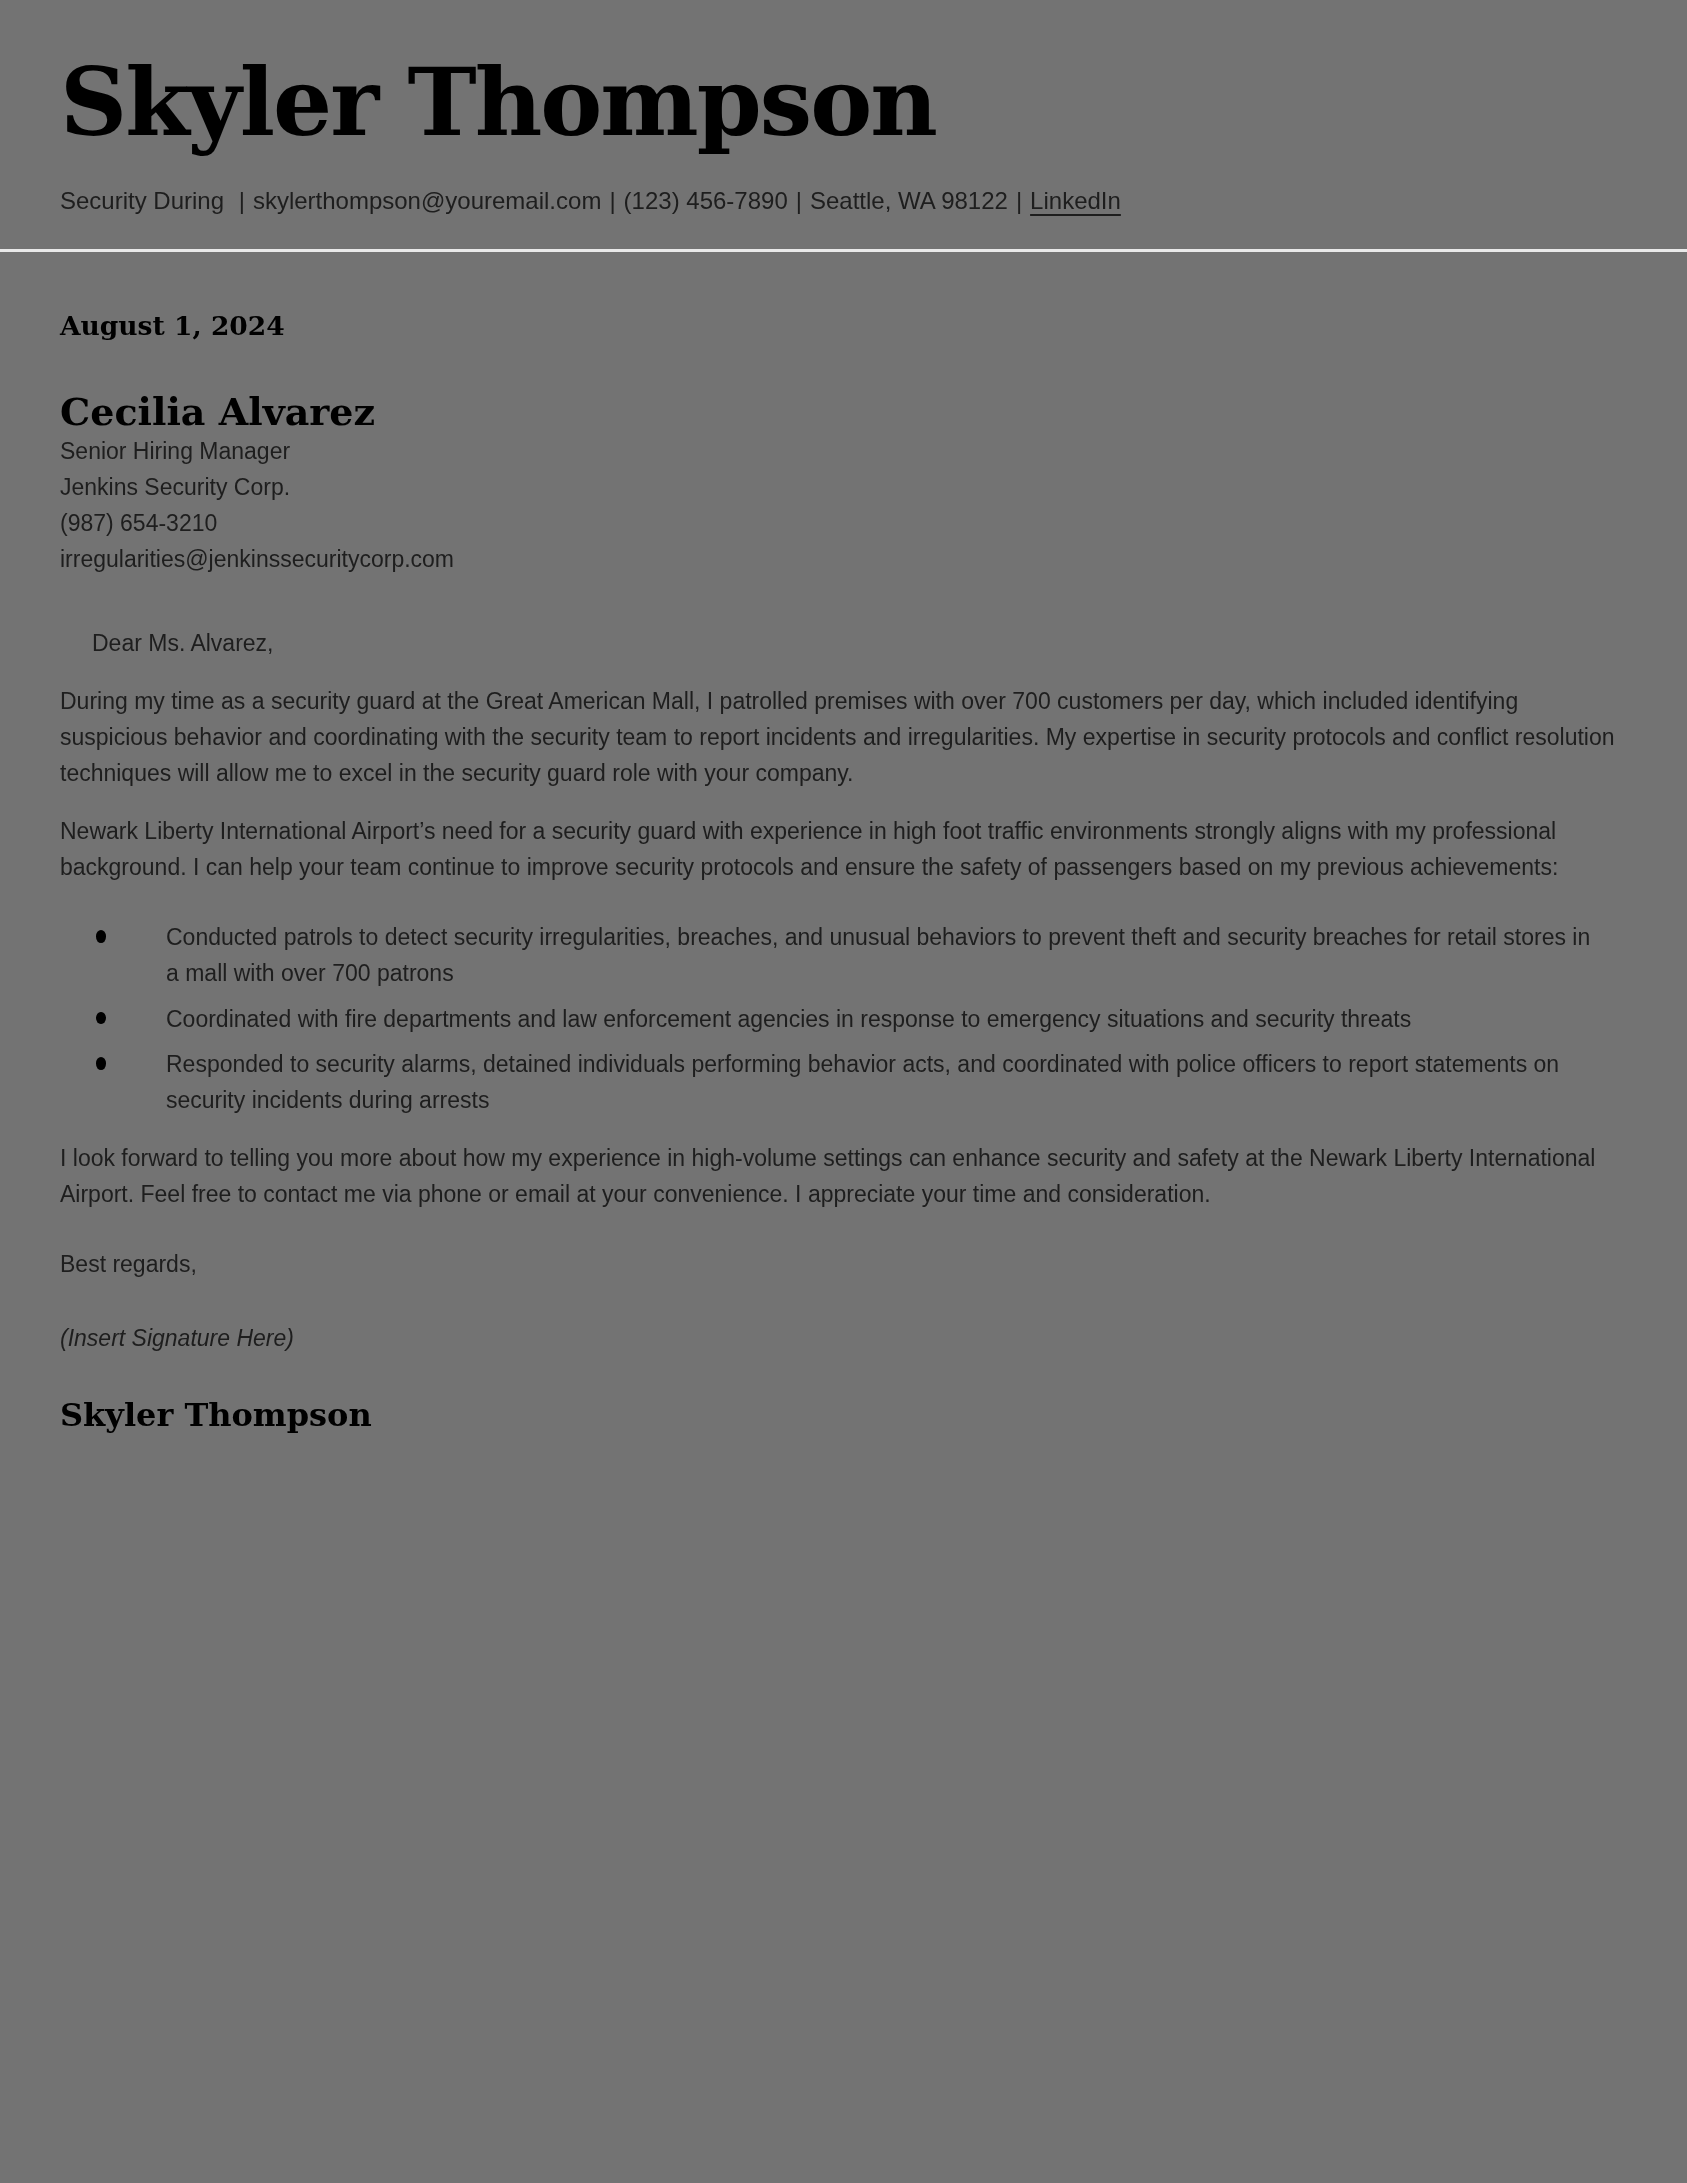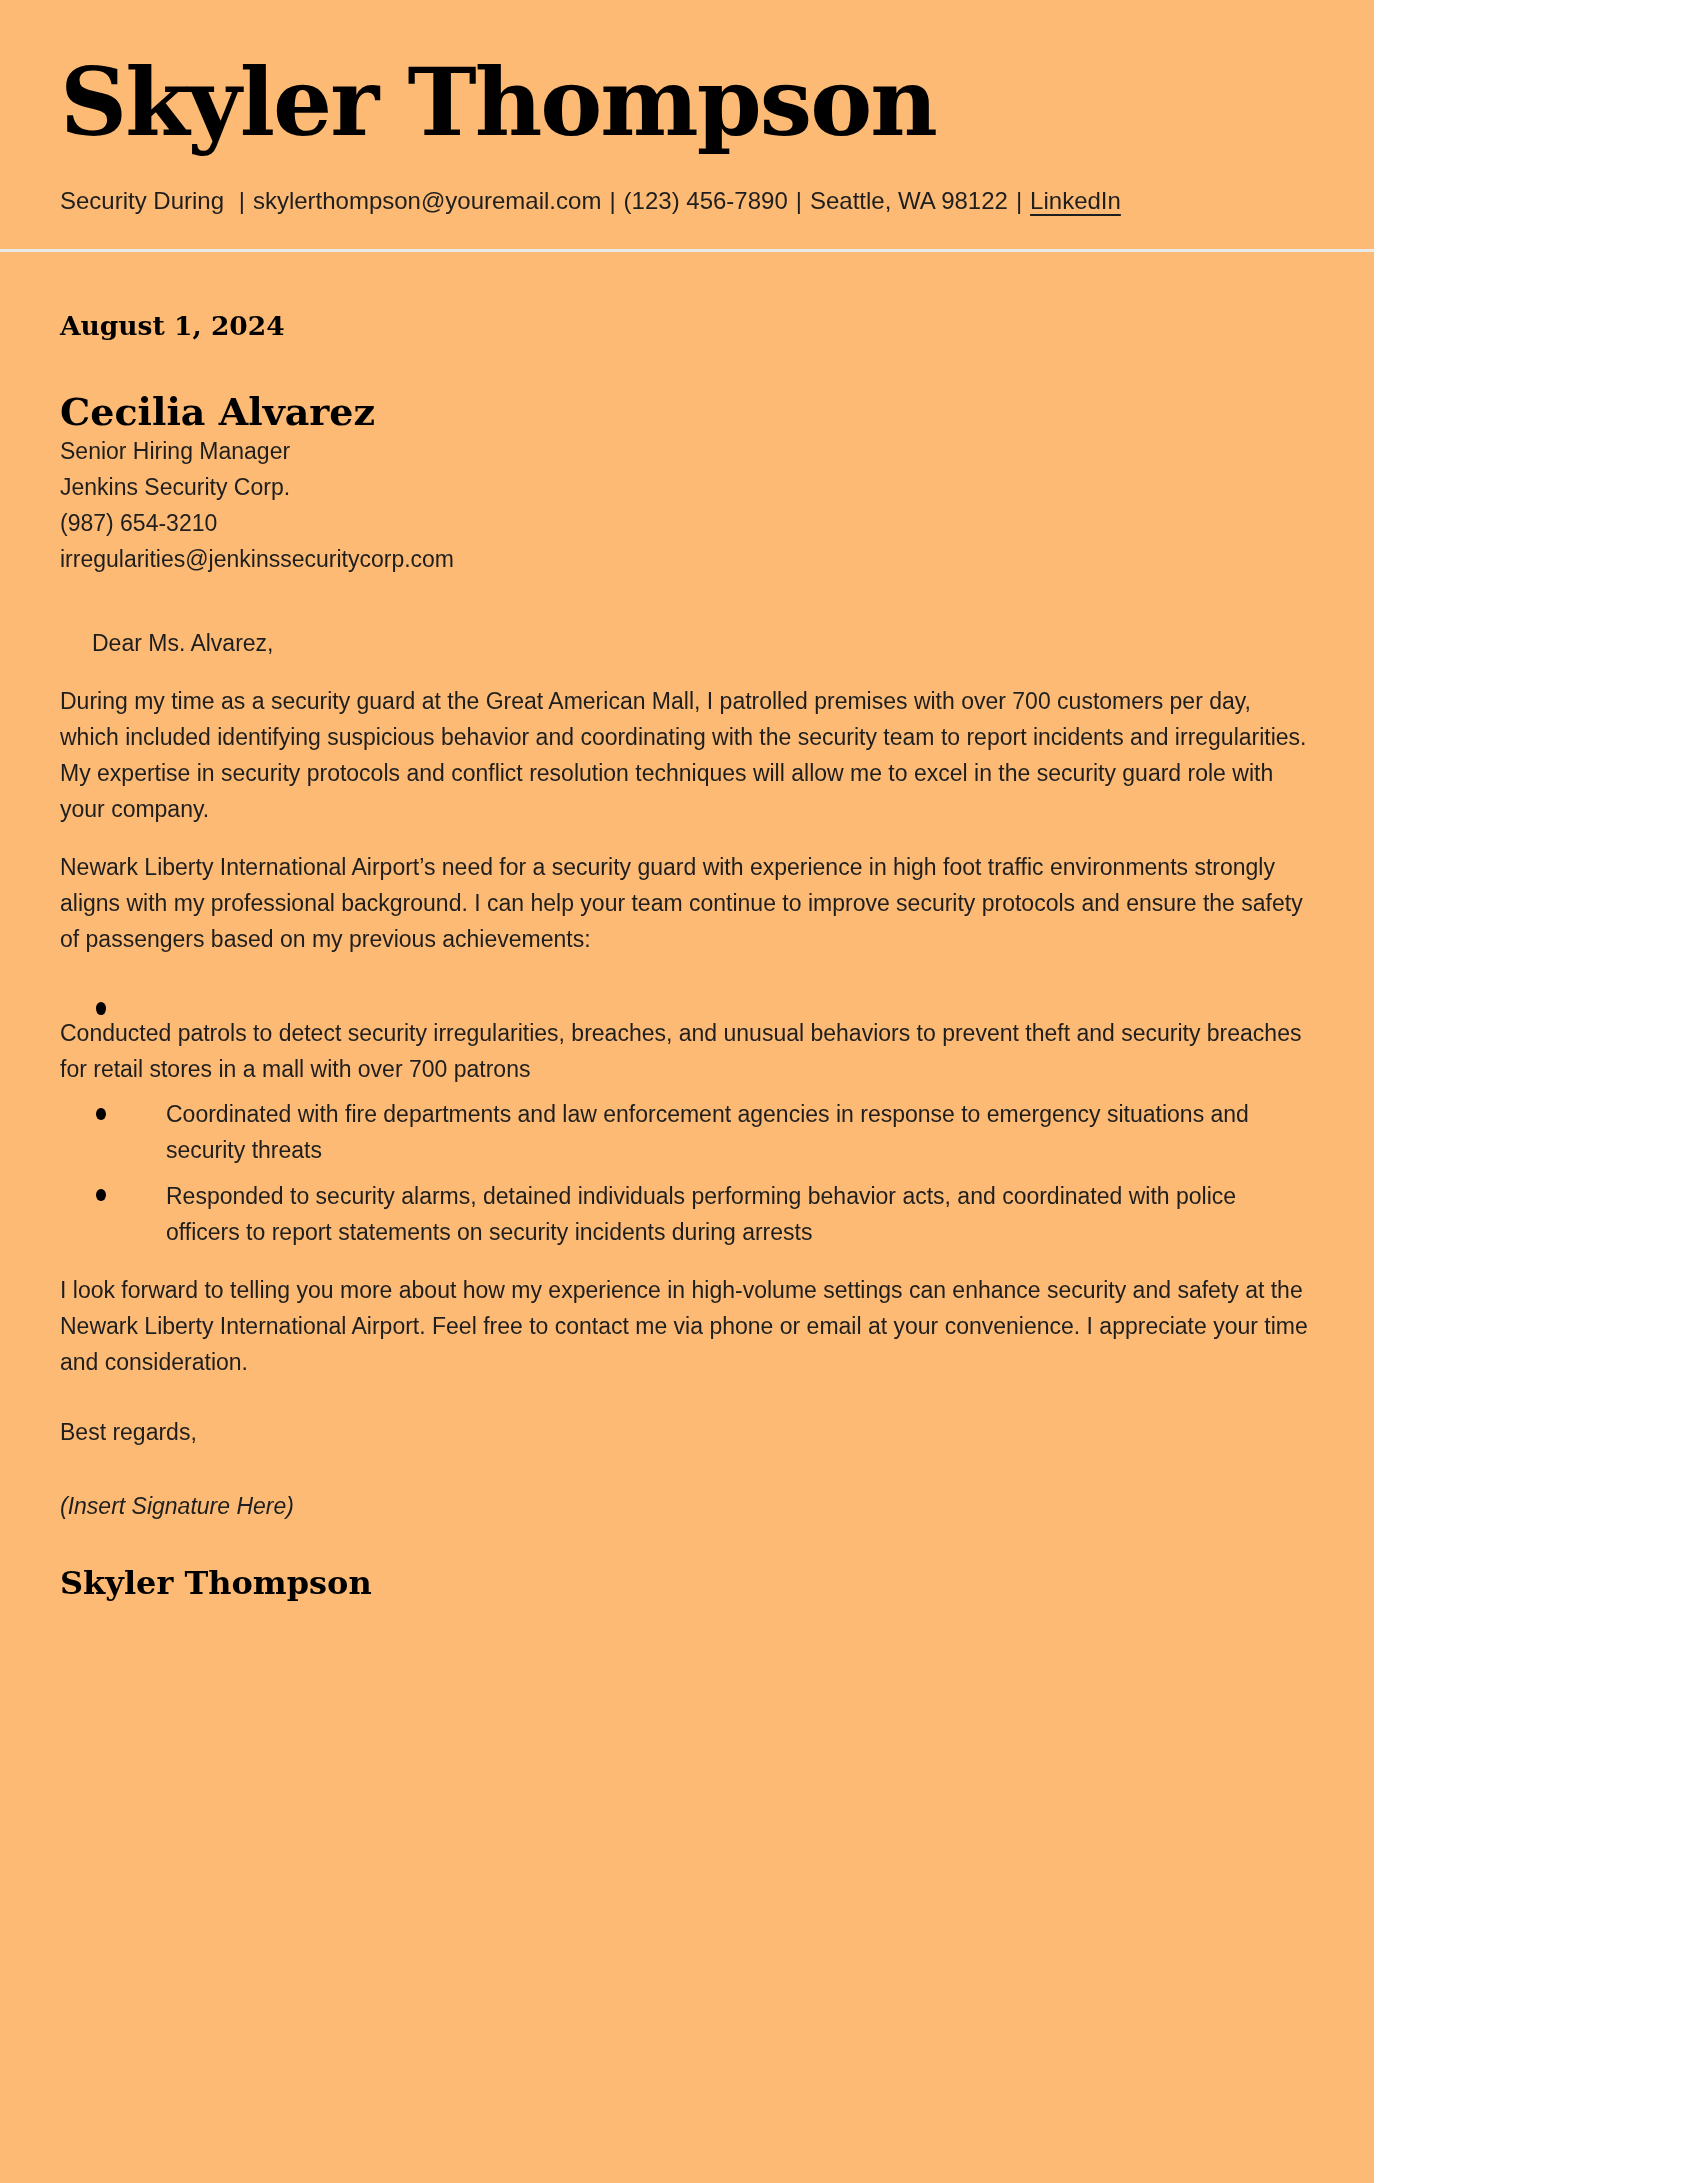--- a/index.html
+++ b/index.html
@@ -1,20 +1,20 @@
 <!DOCTYPE html>
 <html style="font-size:10.6px"><head>
 <meta charset="utf-8">
 <style>
   * { margin: 0; padding: 0; box-sizing: border-box; }
   html, body { background: #ffffff; }
   .page {
-    width: 1374px;
+    width: 1687px;
     height: 2183px;
-    background: #fdba74;
+    background: #737373;
     font-family: "Liberation Sans", "DejaVu Sans", sans-serif;
     color: #1e1e1e;
     position: relative;
     overflow: hidden;
   }
   .header {
     padding: 56px 60px 0 60px;
   }
   .name {
     font-family: "DejaVu Serif", "Liberation Serif", serif;
@@ -78,21 +78,21 @@
     margin-top: 34px;
     list-style: none;
   }
   .bullets li {
     display: flex;
     align-items: flex-start;
     margin-top: 9.3px;
     font-size: 23px;
     line-height: 36px;
   }
-  .bullets li:first-child { margin-top: 2px; flex-direction: column; }
+  .bullets li:first-child { margin-top: 2px; }
   .bullet-dot {
     flex: 0 0 auto;
     width: 10px;
     height: 12.6px;
     border-radius: 50%;
     background: #000000;
     margin-left: 36px;
     margin-right: 60px;
     margin-top: 11.2px;
   }

